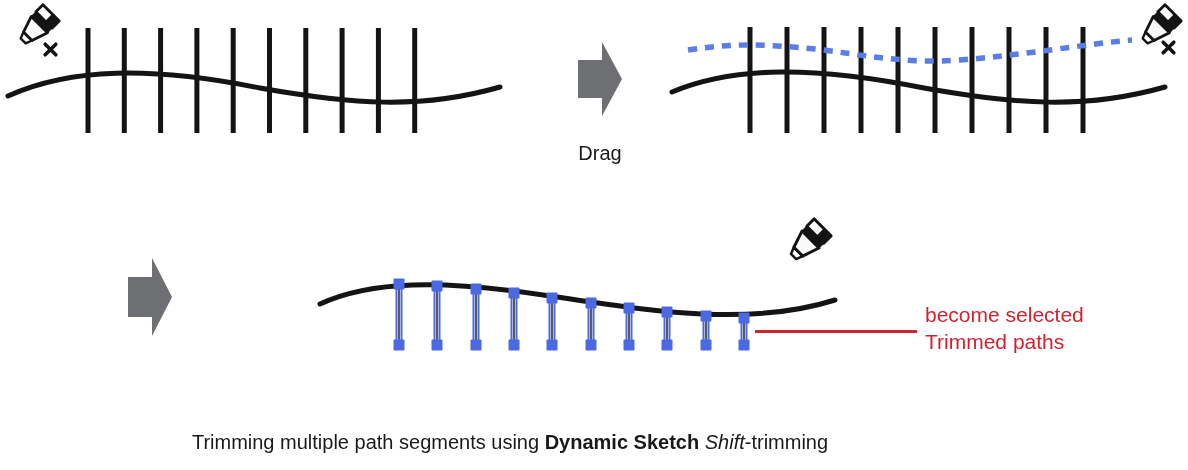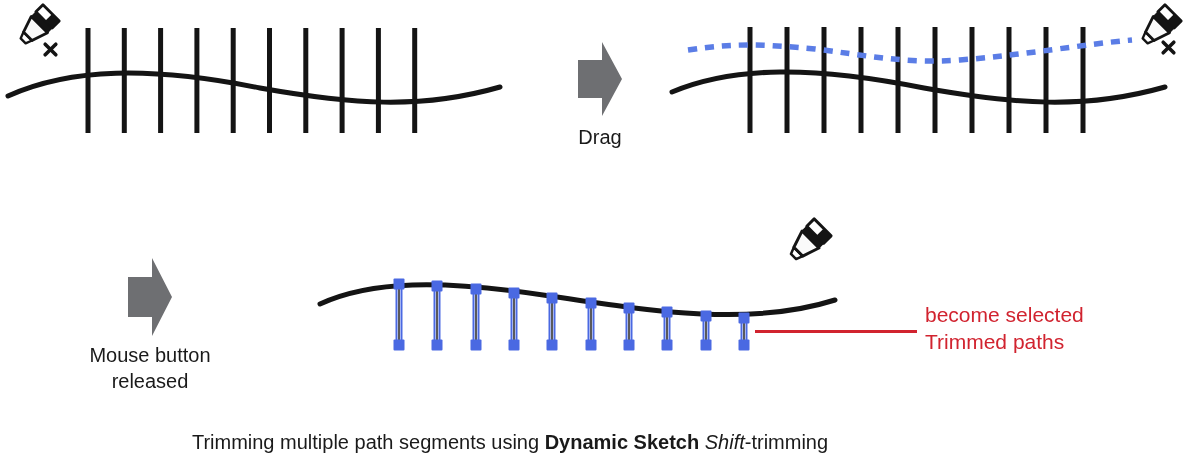--- a/index.html
+++ b/index.html
@@ -3,21 +3,21 @@
 <meta charset="utf-8">
 <style>
   html,body{margin:0;padding:0;background:#fff;}
   .stage{
     position:relative;width:1188px;height:470px;background:#fff;overflow:hidden;
     font-family:"Liberation Sans","DejaVu Sans",sans-serif;color:#1a1a1a;
   }
   .abs{position:absolute;}
   .center{text-align:center;}
   .cap{font-size:21px;line-height:26px;}
-  .small{font-size:20px;line-height:26px;}
+  .small{font-size:20px;line-height:26px;margin-top:16px;}
   .caption-bottom{font-size:20px;line-height:24px;width:1020px;left:0;top:430px;text-align:center;}
   .red-callout{font-size:21px;line-height:27px;text-align:left;}
   .callout-line{height:2.5px;}
   i{font-style:italic;}
   b{font-weight:bold;}
 </style>
 </head>
 <body>
 
 <div class="stage">
@@ -82,24 +82,20 @@
   <svg class="abs" style="left:1136px;top:2px" width="48" height="48">
       <use href="#pen-symbol"></use>
     </svg>
   <svg class="abs" style="left:1160px;top:39px" width="17" height="17">
       <use href="#x-symbol"></use>
     </svg>
 
   <svg class="abs" style="left:128px;top:258px" width="44" height="78" viewBox="0 0 44 78">
     <polygon points="0,19 24,19 24,0 44,39 24,78 24,59 0,59" fill="#6e6f72"></polygon>
   </svg>
-  <div class="abs small center" style="left:55px;top:342px;width:190px">
-    <div>Mouse button</div>
-    <div>released</div>
-  </div>
 
   <svg class="abs" style="left:300px;top:215px" width="545" height="155" viewBox="0 0 545 155">
       <line x1="96.5" y1="73" x2="96.5" y2="127" stroke="#4a69e2" stroke-width="2"></line>
       <line x1="101.5" y1="73" x2="101.5" y2="127" stroke="#4a69e2" stroke-width="2"></line>
       <line x1="99" y1="73" x2="99" y2="127" stroke="#141414" stroke-width="1.4"></line>
       <line x1="134.5" y1="75" x2="134.5" y2="127" stroke="#4a69e2" stroke-width="2"></line>
       <line x1="139.5" y1="75" x2="139.5" y2="127" stroke="#4a69e2" stroke-width="2"></line>
       <line x1="137" y1="75" x2="137" y2="127" stroke="#141414" stroke-width="1.4"></line>
       <line x1="173.5" y1="78" x2="173.5" y2="127" stroke="#4a69e2" stroke-width="2"></line>
       <line x1="178.5" y1="78" x2="178.5" y2="127" stroke="#4a69e2" stroke-width="2"></line>

